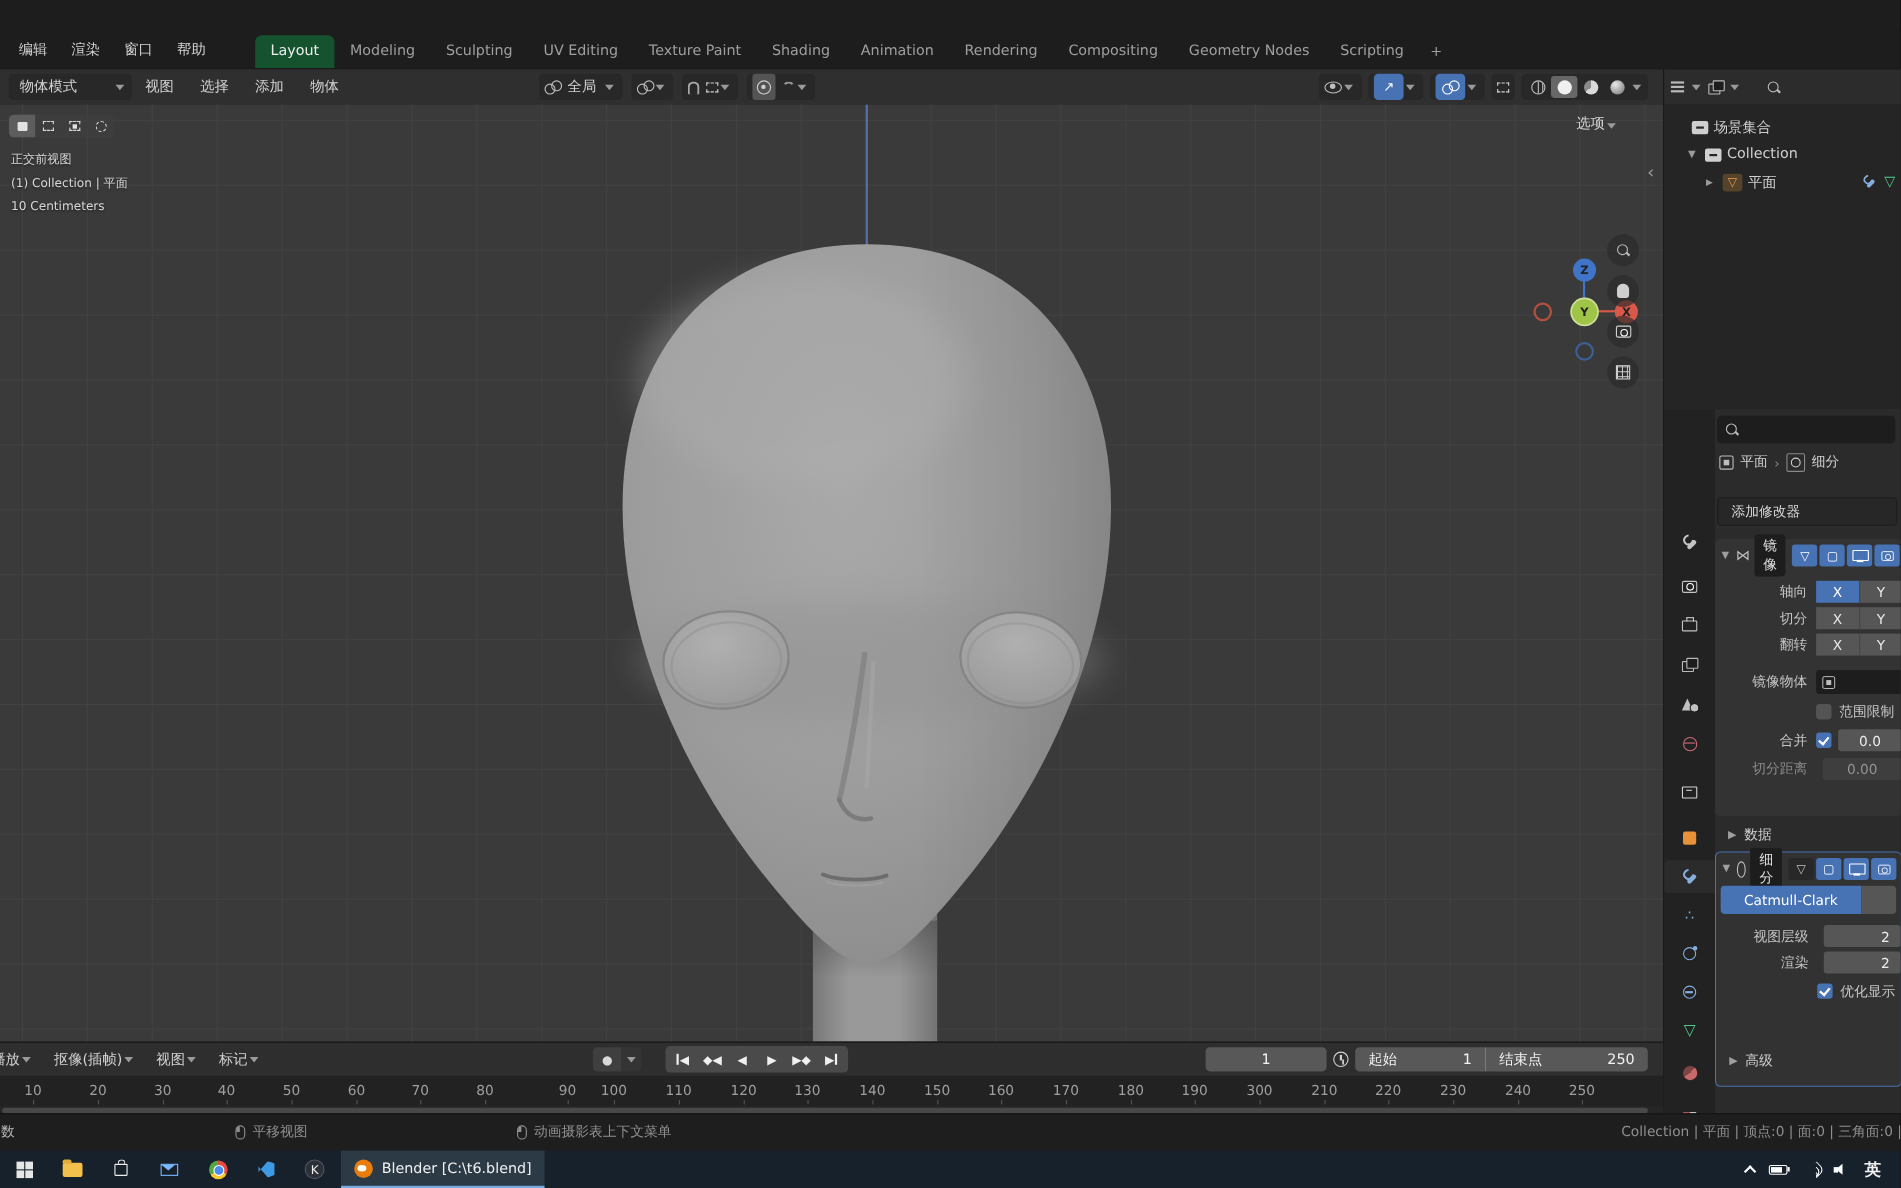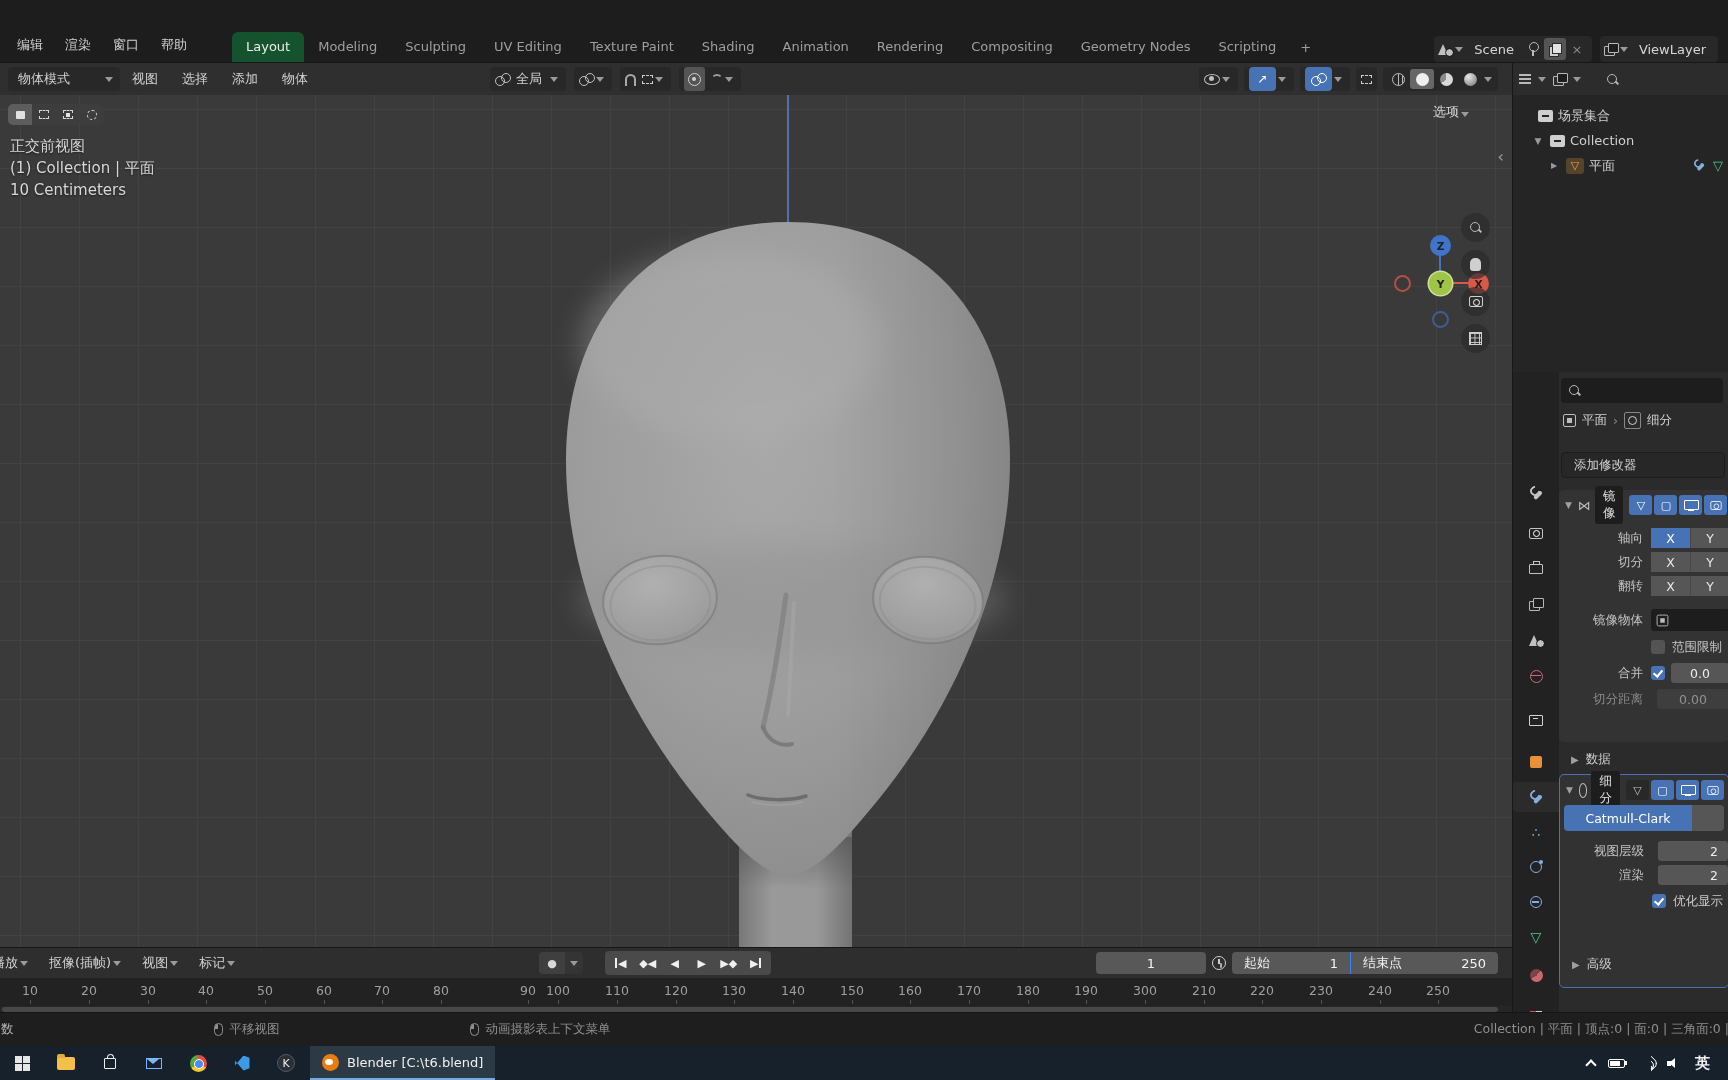--- a/index.html
+++ b/index.html
@@ -83,21 +83,21 @@
   .c-wire::after{content:"";position:absolute;left:5px;top:-2px;width:3px;height:18px;border-left:1.2px solid #bdbdbd;border-right:1.2px solid #bdbdbd;transform:rotate(0deg)}
   .c-solid{width:13px;height:13px;border-radius:50%;background:#f0f0f0}
   .c-mat{width:13px;height:13px;border-radius:50%;background:conic-gradient(#d9d9d9 0 65%,#8a8a8a 0 100%)}
   .c-rend{width:13px;height:13px;border-radius:50%;background:radial-gradient(circle at 35% 30%,#e8e8e8,#6f6f6f)}
 
   
   .viewport{position:absolute;left:0;top:95px;width:1512px;height:852px;background:#3a3a3a;overflow:hidden;
     background-image:linear-gradient(#424242 1px,transparent 1px),linear-gradient(90deg,#424242 1px,transparent 1px);
     background-size:59px 59px;background-position:20px 14px}
   .zaxis{position:absolute;left:787px;top:0;width:2.4px;height:136px;background:rgba(86,118,183,.9)}
-  .vp-overlay{position:absolute;left:10px;color:#d8d8d8;font-size:15px;text-shadow:0 1px 2px rgba(0,0,0,.5)}
+  .vp-overlay{position:absolute;left:10px;color:#d8d8d8;font-size:11px;text-shadow:0 1px 2px rgba(0,0,0,.5)}
   .selmode{position:absolute;left:8px;top:9px;display:flex;background:#3f3f3fcc;border-radius:5px;overflow:hidden}
   .selmode .sbtn{width:24px;height:21px;display:flex;align-items:center;justify-content:center}
   .selmode .sbtn.on{background:#5d5d5d}
   .sq-f{width:9px;height:8px;background:#e2e2e2;border-radius:1px}
   .sq-d{width:10px;height:9px;border:1.2px dashed #d6d6d6}
   .sq-di{width:10px;height:9px;border:1.2px dashed #d6d6d6;display:flex;align-items:center;justify-content:center}
   .sq-di i{width:4px;height:4px;background:#e2e2e2}
   .ci-d{width:10px;height:10px;border:1.2px dashed #d6d6d6;border-radius:50%;display:flex;align-items:center;justify-content:center}
   .options-btn{position:absolute;right:40px;top:8px;display:flex;align-items:flex-end;color:#d8d8d8;font-size:13px}
   .collapse{position:absolute;right:8px;top:52px;color:#9f9f9f;font-size:16px}
@@ -275,39 +275,20 @@
         <div class="wtab"><span>UV Editing</span></div>
         <div class="wtab"><span>Texture Paint</span></div>
         <div class="wtab"><span>Shading</span></div>
         <div class="wtab"><span>Animation</span></div>
         <div class="wtab"><span>Rendering</span></div>
         <div class="wtab"><span>Compositing</span></div>
         <div class="wtab"><span>Geometry Nodes</span></div>
         <div class="wtab"><span>Scripting</span></div>
       </div>
     <div class="add-ws">+</div>
-    <div class="topbar-right">
-      <div class="db-group">
-        <span class="i-scene"></span>
-          <span class="car"></span>
-        <span class="txt">Scene</span>
-        <span class="sm-btn">
-            <span class="i-pin"></span>
-          </span>
-        <span class="sm-btn lit">
-            <span class="i-copy"></span>
-          </span>
-        <span class="sm-btn" style="color:#8a8a8a">×</span>
-      </div>
-      <div class="db-group">
-        <span class="i-layers"></span>
-          <span class="car"></span>
-        <span class="txt">ViewLayer</span>
-      </div>
-    </div>
   </div>
 
   <div class="toolheader">
     <div class="mode-dd">
       <span>物体模式</span>
         <span class="car"></span>
     </div>
     <div class="row">
 
     <div class="th-menu"><span>视图</span></div>
@@ -742,21 +723,21 @@
     <div class="ruler">
 
     <span class="rnum" style="left: 30px;"><span>10</span></span>
         <span class="rnum" style="left: 89px;"><span>20</span></span>
         <span class="rnum" style="left: 148px;"><span>30</span></span>
         <span class="rnum" style="left: 206px;"><span>40</span></span>
         <span class="rnum" style="left: 265px;"><span>50</span></span>
         <span class="rnum" style="left: 324px;"><span>60</span></span>
         <span class="rnum" style="left: 382px;"><span>70</span></span>
         <span class="rnum" style="left: 441px;"><span>80</span></span>
-        <span class="rnum" style="left: 528px;"><span>90</span></span>
+        <span class="rnum" style="left: 516px;"><span>90</span></span>
         <span class="rnum" style="left: 558px;"><span>100</span></span>
         <span class="rnum" style="left: 617px;"><span>110</span></span>
         <span class="rnum" style="left: 676px;"><span>120</span></span>
         <span class="rnum" style="left: 734px;"><span>130</span></span>
         <span class="rnum" style="left: 793px;"><span>140</span></span>
         <span class="rnum" style="left: 852px;"><span>150</span></span>
         <span class="rnum" style="left: 910px;"><span>160</span></span>
         <span class="rnum" style="left: 969px;"><span>170</span></span>
         <span class="rnum" style="left: 1028px;"><span>180</span></span>
         <span class="rnum" style="left: 1086px;"><span>190</span></span>

